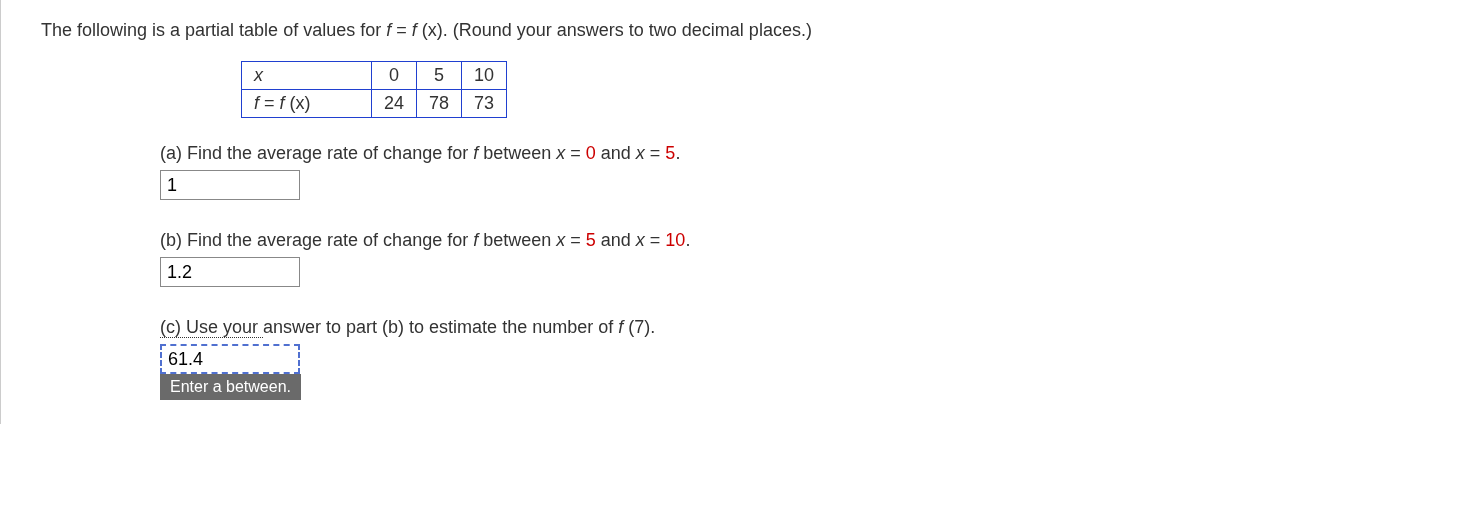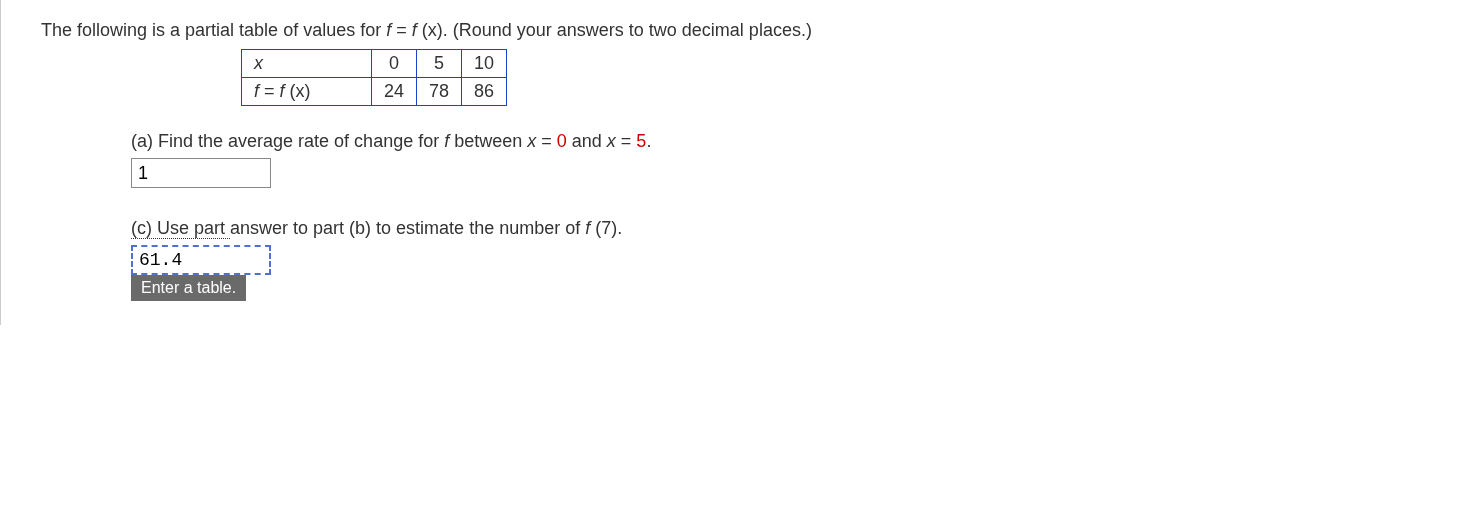--- a/index.html
+++ b/index.html
@@ -9,21 +9,21 @@
     }
     body {
       font-family: Verdana, Geneva, sans-serif;
       font-size: 18px;
       color: #333;
       padding: 20px 40px;
       background: #fff;
       border-left: 1px solid #ccc;
     }
     .intro {
-      margin-bottom: 8px;
+      margin-bottom: 20px;
     }
     .italic {
       font-style: italic;
     }
     .table-container {
       margin-left: 200px;
       margin-bottom: 25px;
     }
     table {
       border-collapse: collapse;
@@ -33,42 +33,42 @@
       padding: 3px 12px;
       text-align: center;
       font-size: 18px;
     }
     td.row-header {
       text-align: left;
       padding: 3px 20px 3px 12px;
       min-width: 130px;
     }
     .question-block {
-      margin-left: 90px;
+      margin-left: 119px;
       margin-bottom: 30px;
     }
     .question-text {
       margin-bottom: 6px;
     }
     .red-num {
       color: #cc0000;
     }
     .answer-input {
       border: 1px solid #888;
       padding: 3px 6px;
       font-size: 18px;
       font-family: Verdana, Geneva, sans-serif;
       width: 140px;
       height: 30px;
     }
     .answer-input-focused {
       border: 2px dashed #5070d0;
       padding: 3px 6px;
       font-size: 18px;
-      font-family: Liberation Mono, monospace;
+      font-family: Liberation Sans, sans-serif;
       width: 140px;
       height: 30px;
       outline: none;
     }
     .input-wrapper {
       position: relative;
       display: inline-block;
     }
     .tooltip {
       position: absolute;
@@ -98,37 +98,41 @@
         <tr>
       <td class="row-header"><span class="italic">x</span></td>
       <td>0</td>
       <td>5</td>
       <td>10</td>
     </tr>
     <tr>
       <td class="row-header"><span class="italic">f</span><span> = </span><span class="italic">f</span><span> (x)</span></td>
       <td>24</td>
       <td>78</td>
-      <td>86</td>
+      <td>73</td>
     </tr>
   </tbody>
     </table>
 </div>
 
 <div class="question-block">
   <div class="question-text">
     <span>(a) Find the average rate of change for </span><span class="italic">f</span><span> between </span><span class="italic">x</span><span> = </span><span class="red-num">0</span><span> and </span><span class="italic">x</span><span> = </span><span class="red-num">5</span><span>.</span>
   </div>
   <input type="text" class="answer-input" value="1" style="">
 </div>
 
 <div class="question-block">
+  <div class="question-text">
+    <span>(b) Find the average rate of change for </span><span class="italic">f</span><span> between </span><span class="italic">x</span><span> = </span><span class="red-num">5</span><span> and </span><span class="italic">x</span><span> = </span><span class="red-num">10</span><span>.</span>
+  </div>
+  <input type="text" class="answer-input" value="1.2" style="">
 </div>
 
 <div class="question-block">
   <div class="question-text">
-    <span class="dotted-underline"><span>(c) Use part </span></span><span>answer to part (b) to estimate the number of </span><span class="italic">f</span><span> (7)</span><span>.</span>
+    <span class="dotted-underline"><span>(c) Use your </span></span><span>answer to part (b) to estimate the number of </span><span class="italic">f</span><span> (7)</span><span>.</span>
   </div>
   <div class="input-wrapper">
     <input type="text" class="answer-input-focused" value="61.4" style="">
-    <div class="tooltip">Enter a table.</div>
+    <div class="tooltip">Enter a between.</div>
   </div>
 </div>
 
 </body></html>

